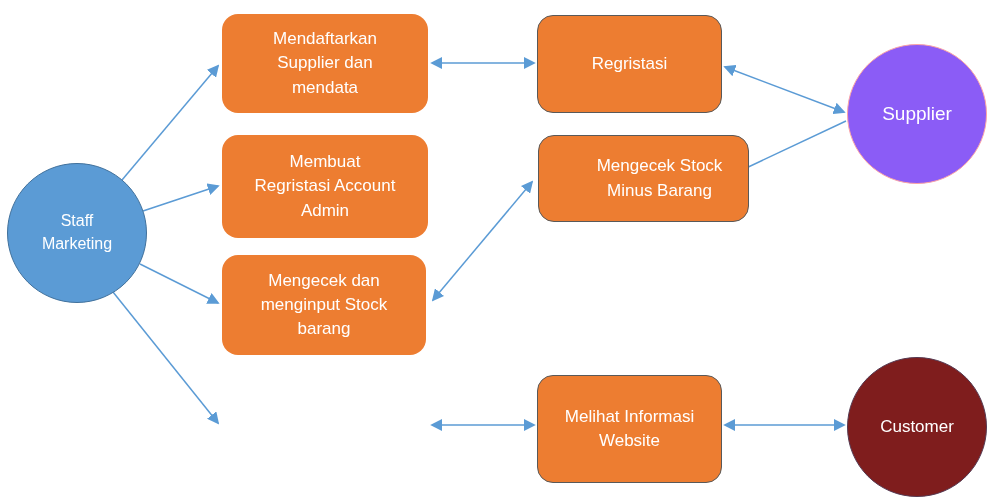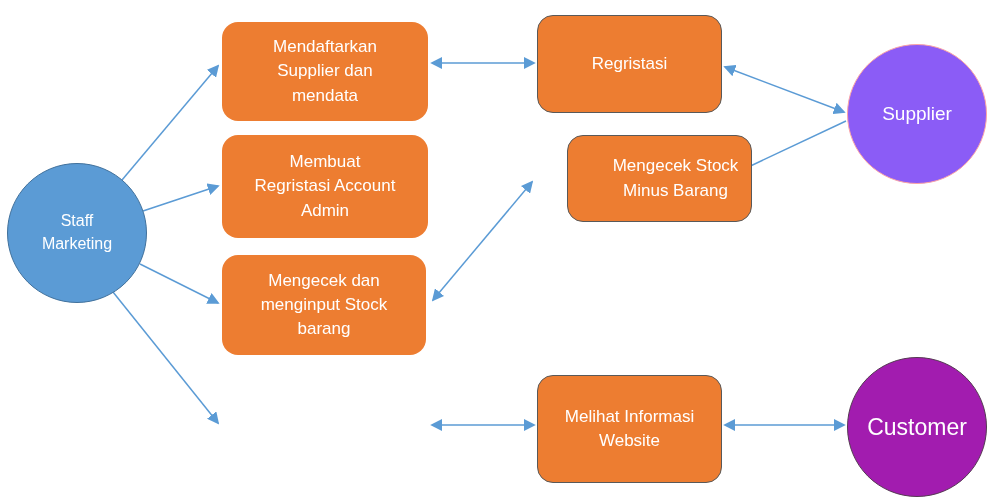--- a/index.html
+++ b/index.html
@@ -29,23 +29,23 @@
     background:#5B9BD5;
     border:1.5px solid #41719C;
     font-size:16px;
   }
   .circle.dark{
     background:#8b5cf6;
     border:1px solid #fca5a5;
     font-size:19px;
   }
   .circle.red{
-    background:#a21caf;
+    background:#7f1d1d;
     border:1px solid #553a52;
-    font-size:23px;
+    font-size:17px;
   }
   svg.edges{position:absolute;left:0;top:0;width:998px;height:501px;pointer-events:none;}
   svg.edges line{stroke:#5B9BD5;stroke-width:1.5;}
 </style>
 </head>
 <body>
 
 <div id="canvas">
 
   <svg class="edges">
@@ -72,21 +72,21 @@
   </div>
 
   <div class="node circle dark" style="left:847px;top:44px;width:140px;height:140px;">
     <span class="label">Supplier</span>
   </div>
 
   <div class="node circle red" style="left:847px;top:357px;width:140px;height:140px;">
     <span class="label">Customer</span>
   </div>
 
-  <div class="node box" style="left:222px;top:14px;width:206px;height:99px;margin-top:8px;">
+  <div class="node box" style="left:222px;top:14px;width:206px;height:99px;">
     <span class="label">Mendaftarkan
 Supplier dan
 mendata</span>
   </div>
 
   <div class="node box" style="left:222px;top:135px;width:206px;height:103px;">
     <span class="label">Membuat
 Regristasi Account
 Admin</span>
   </div>
@@ -95,21 +95,21 @@
     <span class="label">Mengecek dan
 menginput Stock
 barang</span>
   </div>
 
 
   <div class="node box outlined" style="left:537px;top:15px;width:185px;height:98px;">
     <span class="label">Regristasi</span>
   </div>
 
-  <div class="node box outlined" style="left:567px;top:135px;width:185px;height:87px;padding-left:32px;">
+  <div class="node box outlined" style="left:538px;top:135px;width:211px;height:87px;padding-left:32px;">
     <span class="label">Mengecek Stock
 Minus Barang</span>
   </div>
 
   <div class="node box outlined" style="left:537px;top:375px;width:185px;height:108px;">
     <span class="label">Melihat Informasi
 Website</span>
   </div>
 
 </div>

